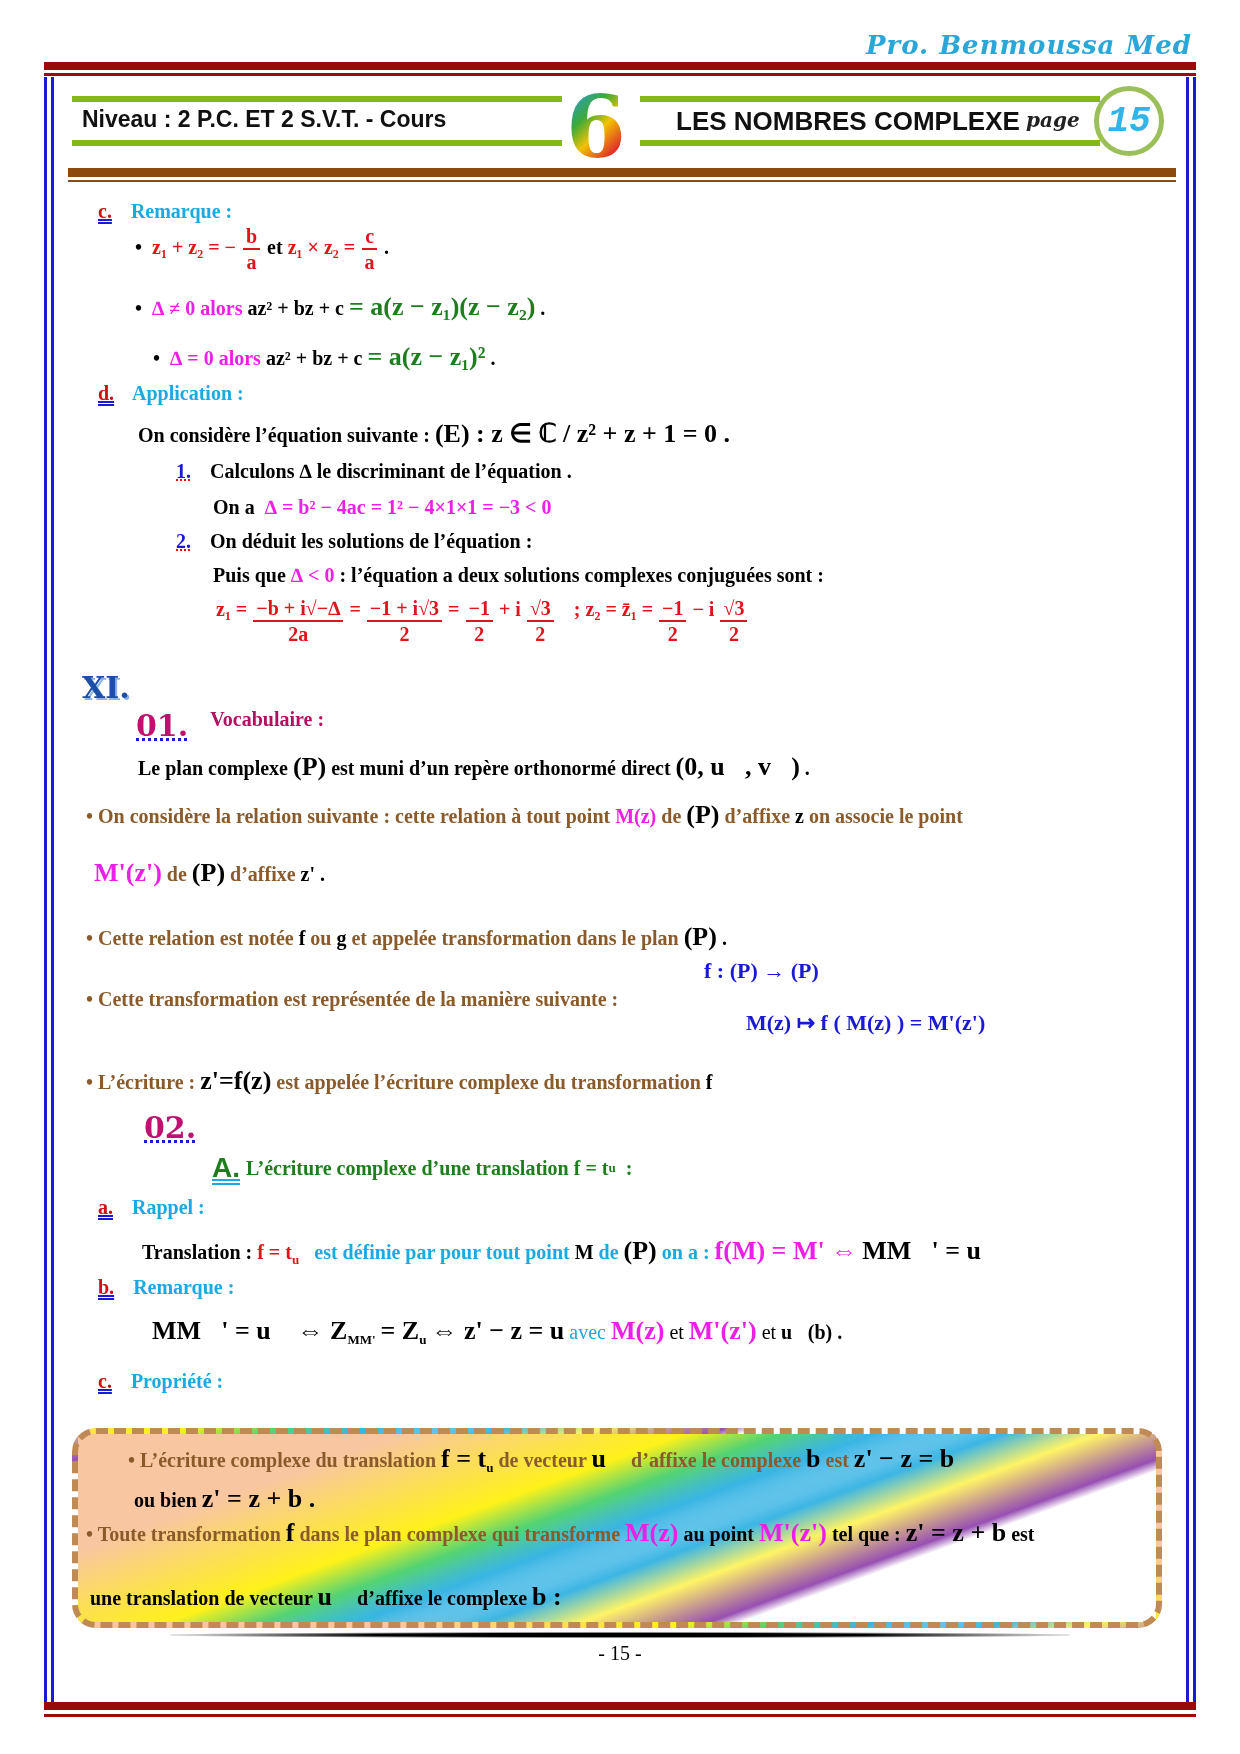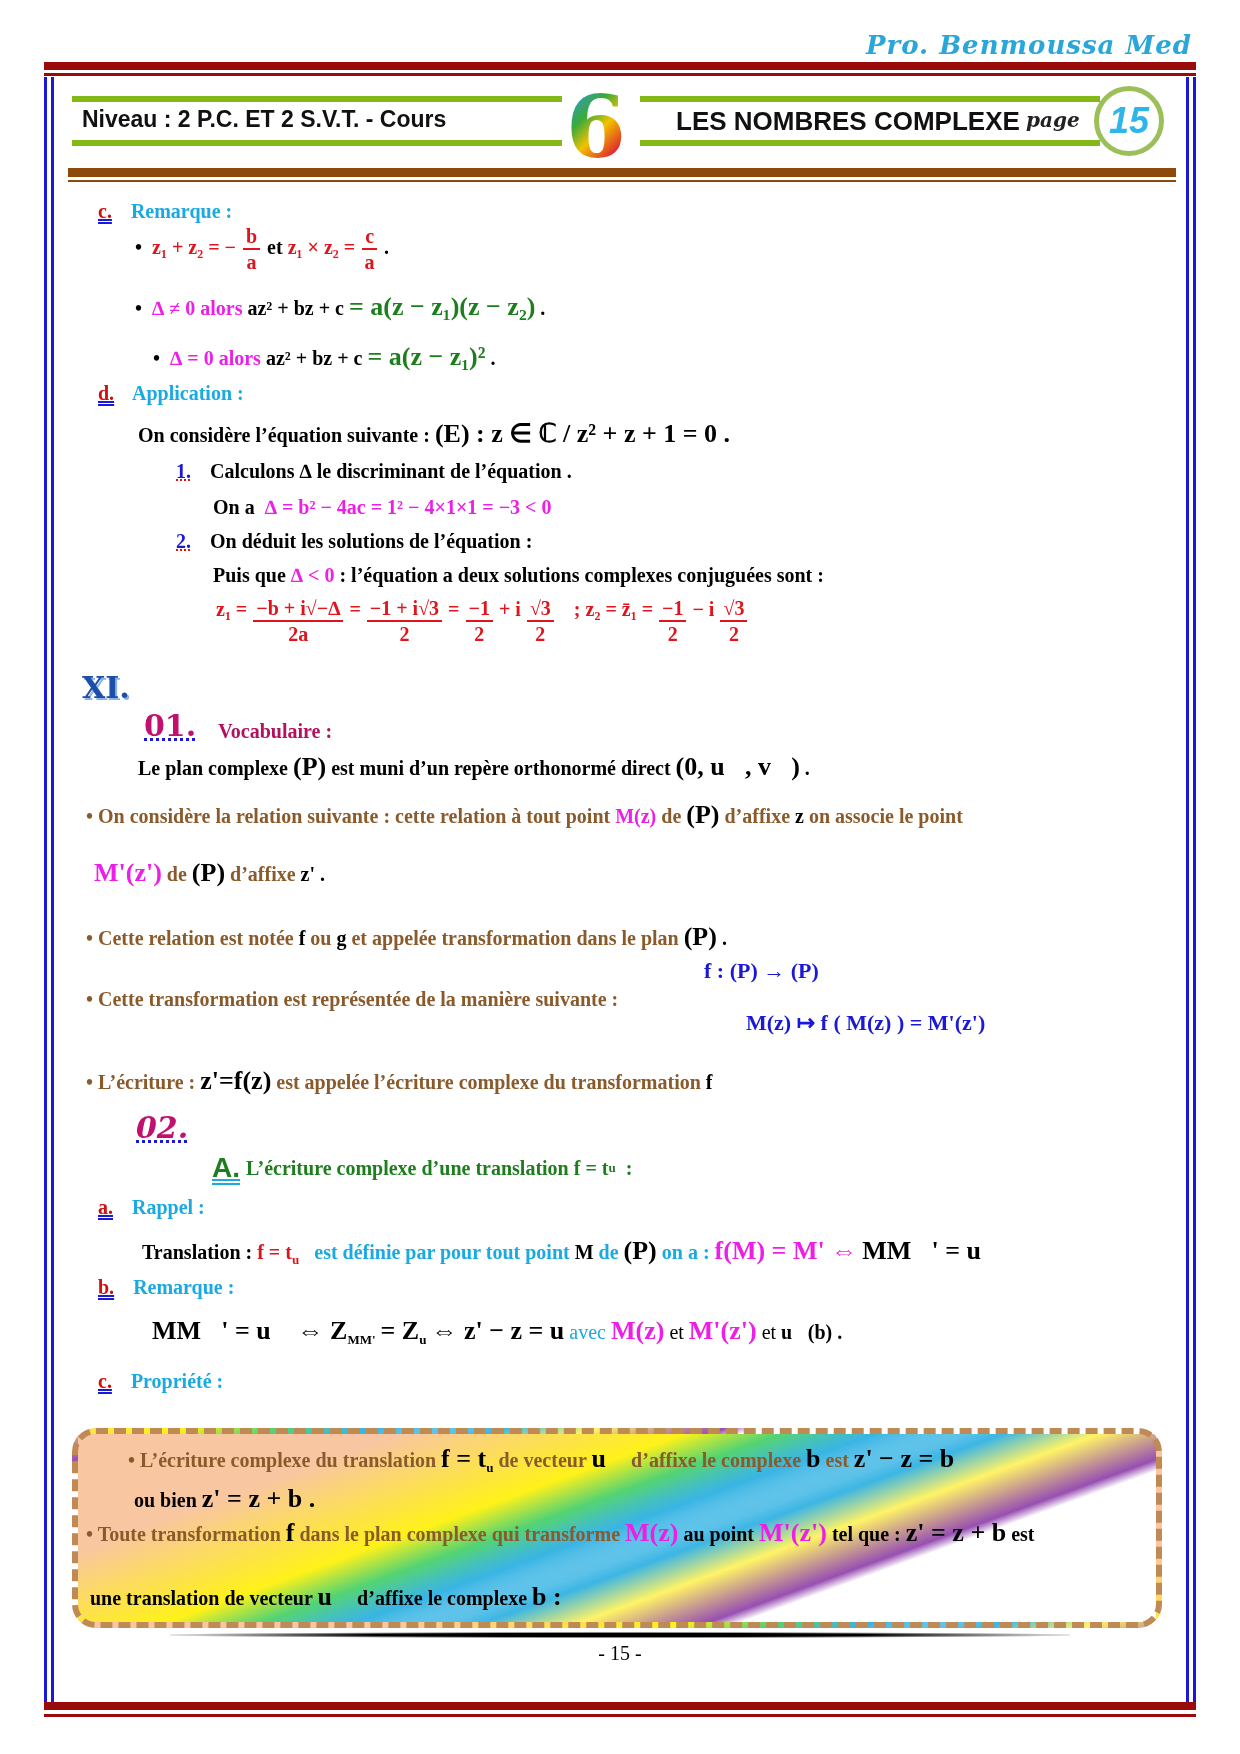--- a/index.html
+++ b/index.html
@@ -12,21 +12,21 @@
   .vframe-l { left:44px; top:77px; width:10px; height:1625px; border-left:3px solid #1a1ad6; border-right:3px solid #1a1ad6; box-sizing:border-box; }
   .vframe-r { right:44px; top:77px; width:10px; height:1625px; border-left:3px solid #1a1ad6; border-right:3px solid #1a1ad6; box-sizing:border-box; }
   .redbar-bot { left:44px; right:44px; top:1702px; height:8px; background:#9b0a0a; }
   .redbar-bot2 { left:44px; right:44px; top:1714px; height:3px; background:#9b0a0a; }
 
   .green-line { height:6px; background:#84b816; }
   .hdr-text { font-family:"Liberation Sans", sans-serif; font-size:23px; font-weight:bold; color:#111; }
   .six { font-family:"DejaVu Serif", serif; font-size:86px; font-weight:bold;
          background:linear-gradient(135deg,#2e9ad8 10%,#3aaa3a 35%,#f2c200 55%,#e02b2b 80%); -webkit-background-clip:text; color:transparent; line-height:1; }
   .page-word { font-family:"DejaVu Serif", serif; font-style:italic; font-size:20px; font-weight:bold; color:#222; }
-  .page-circle { width:70px; height:70px; border-radius:50%; border:5px solid #9bc05a; box-sizing:border-box; display:flex; align-items:center; justify-content:center; font-family:Liberation Sans, sans-serif; font-size:36px; font-weight:bold; color:#2fb5ea; font-style:italic; }
+  .page-circle { width:70px; height:70px; border-radius:50%; border:5px solid #9bc05a; box-sizing:border-box; display:flex; align-items:center; justify-content:center; font-family:Liberation Mono, monospace; font-size:36px; font-weight:bold; color:#2fb5ea; font-style:italic; }
   .brown-bar { left:68px; right:64px; top:168px; height:9px; background:#8c4a0c; }
   .brown-bar2 { left:68px; right:64px; top:180px; height:2px; background:#8c4a0c; }
 
   .line { position:absolute; white-space:nowrap; font-size:20px; }
   .label-letter { color:#d01010; text-decoration:underline; text-decoration-color:#1a1ad6; text-decoration-style:double; margin-right:14px; }
   .cyan { color:#1aa9e0; }
   .red { color:#e0141c; }
   .mag { color:#ec1fe6; }
   .green { color:#1e7e1e; }
   .brown { color:#8a5a2a; }
@@ -159,21 +159,21 @@
   <span>− i</span>
   <span class="frac">
       <span class="n">√3</span>
       <span class="d">2</span>
     </span>
 </div>
 
 <div class="line" style="left:82px;top:670px;display:flex;align-items:center;">
   <span class="roman">XI.</span>
 </div>
-<div class="line" style="left:144px;top:708px;display:flex;align-items:flex-end;">
+<div class="line" style="left:136px;top:708px;display:flex;align-items:flex-start;">
   <span class="ord">01.</span>
   <span class="crimson">Vocabulaire :</span>
 </div>
 <div class="line" style="left:138px;top:752px;">
   <span>Le plan complexe</span>
   <span class="big">(P)</span>
   <span>est muni d’un repère orthonormé direct</span>
   <span class="big">(0, u⃗, v⃗)</span>
   <span>.</span>
 </div>
@@ -206,21 +206,21 @@
 <div class="line blue" style="left:704px;top:958px;font-size:22px;">f  :  (P) → (P)</div>
 <div class="line brown" style="left:86px;top:988px;">• Cette transformation est représentée de la manière suivante :</div>
 <div class="line blue" style="left:746px;top:1010px;font-size:22px;">M(z) ↦ f ( M(z) ) = M'(z')</div>
 <div class="line brown" style="left:86px;top:1066px;">
   <span>• L’écriture :</span>
   <span class="big" style="color:#000">z'=f(z)</span>
   <span>est appelée l’écriture complexe du transformation</span>
   <span style="color:#000">f</span>
 </div>
 
-<div class="line" style="left:136px;top:1110px;display:flex;align-items:center;font-style:italic;">
+<div class="line" style="left:144px;top:1110px;display:flex;align-items:center;">
   <span class="ord">02.</span>
 </div>
 <div class="line green" style="left:212px;top:1152px;display:flex;align-items:center;">
   <span class="ordA">A.</span>
   <span>L’écriture complexe d’une translation  f = t</span>
     <sub>u⃗</sub>
   <span>:</span>
 </div>
 
 <div class="line" style="left:98px;top:1196px;">

